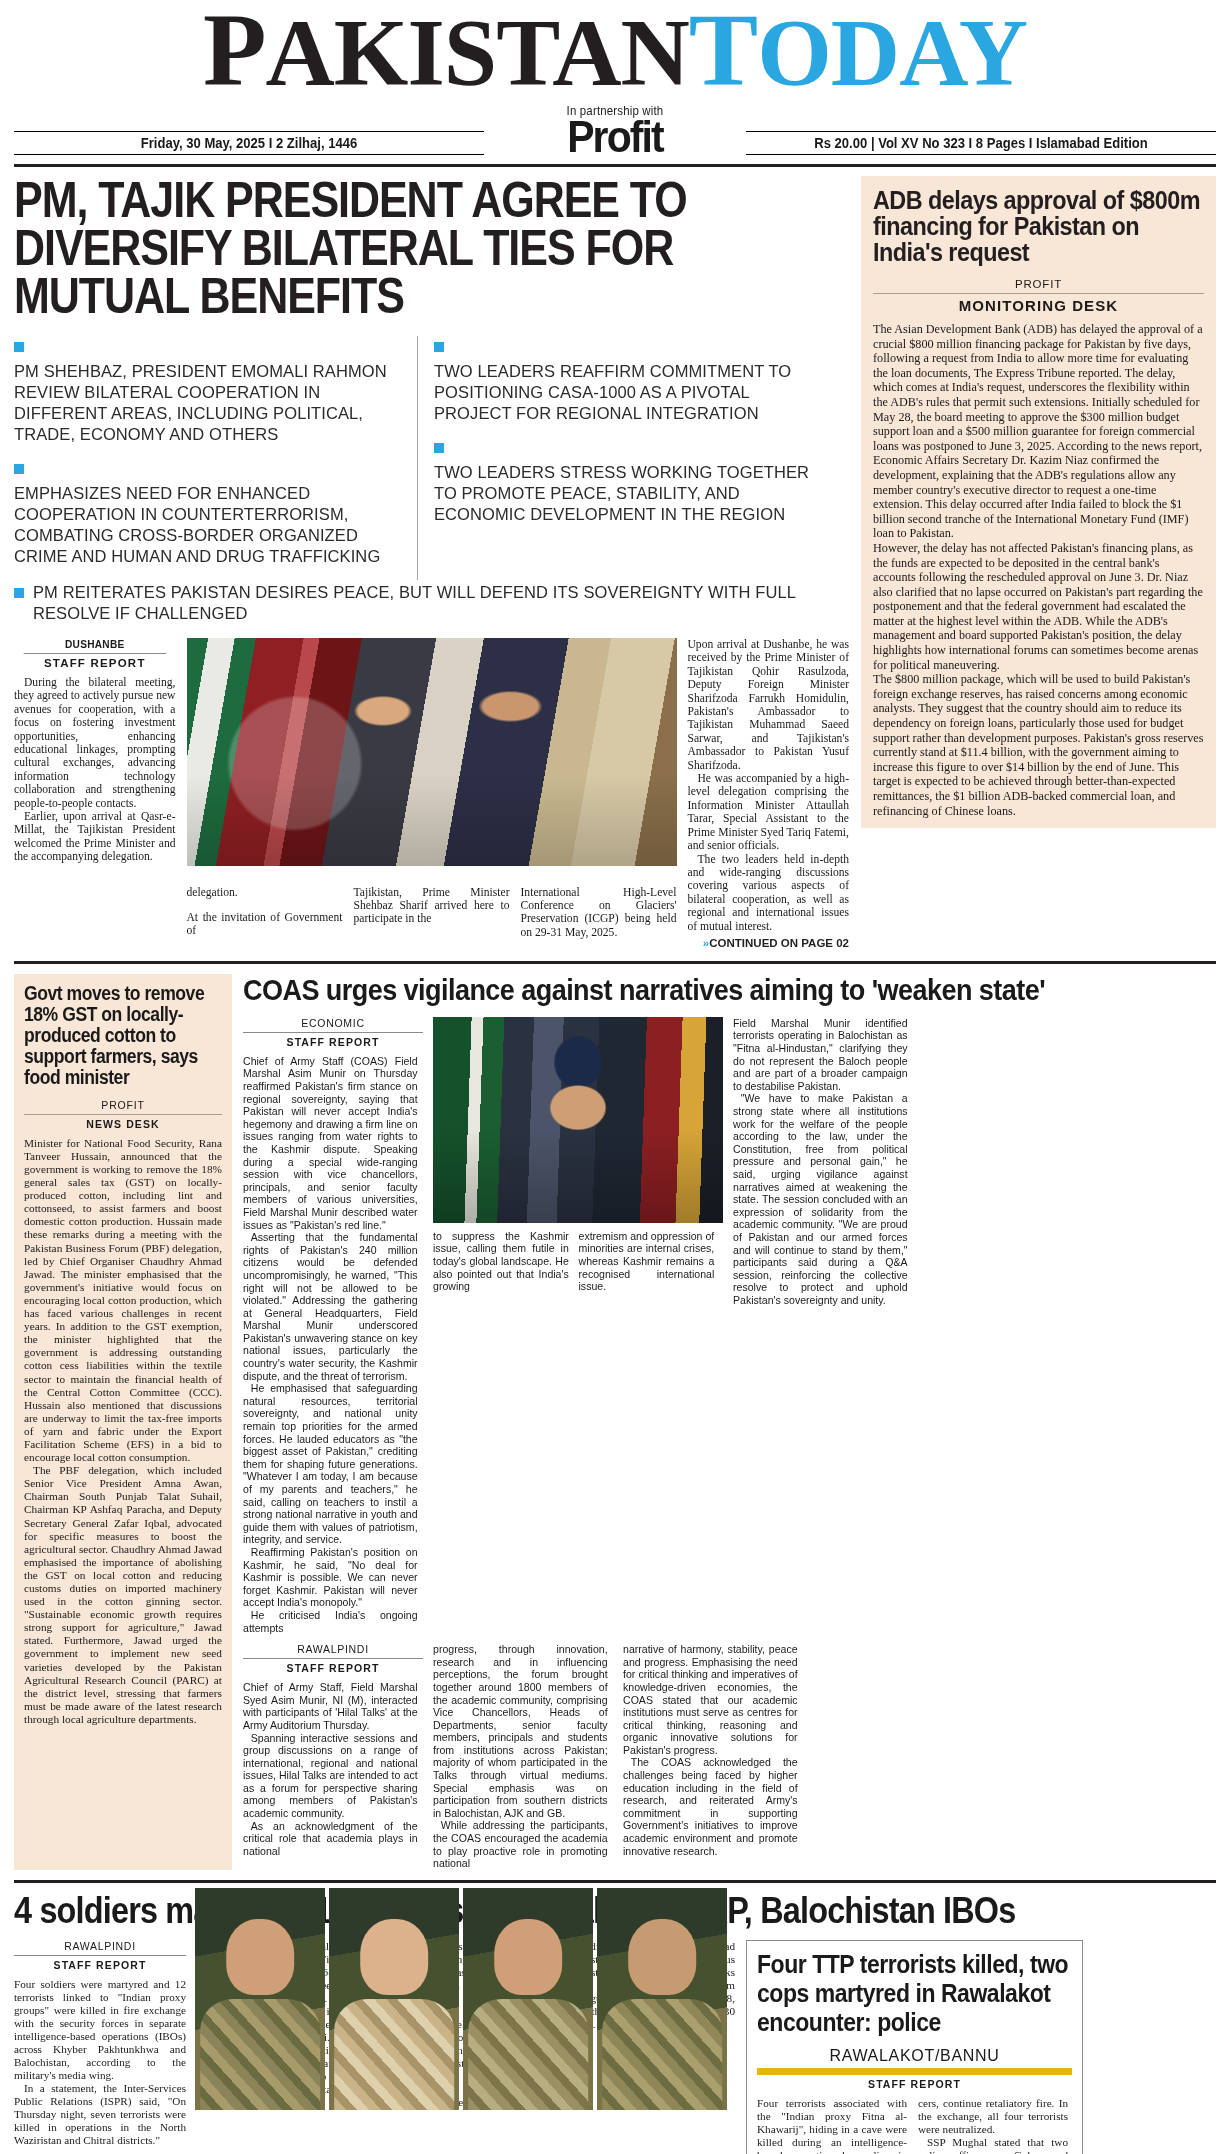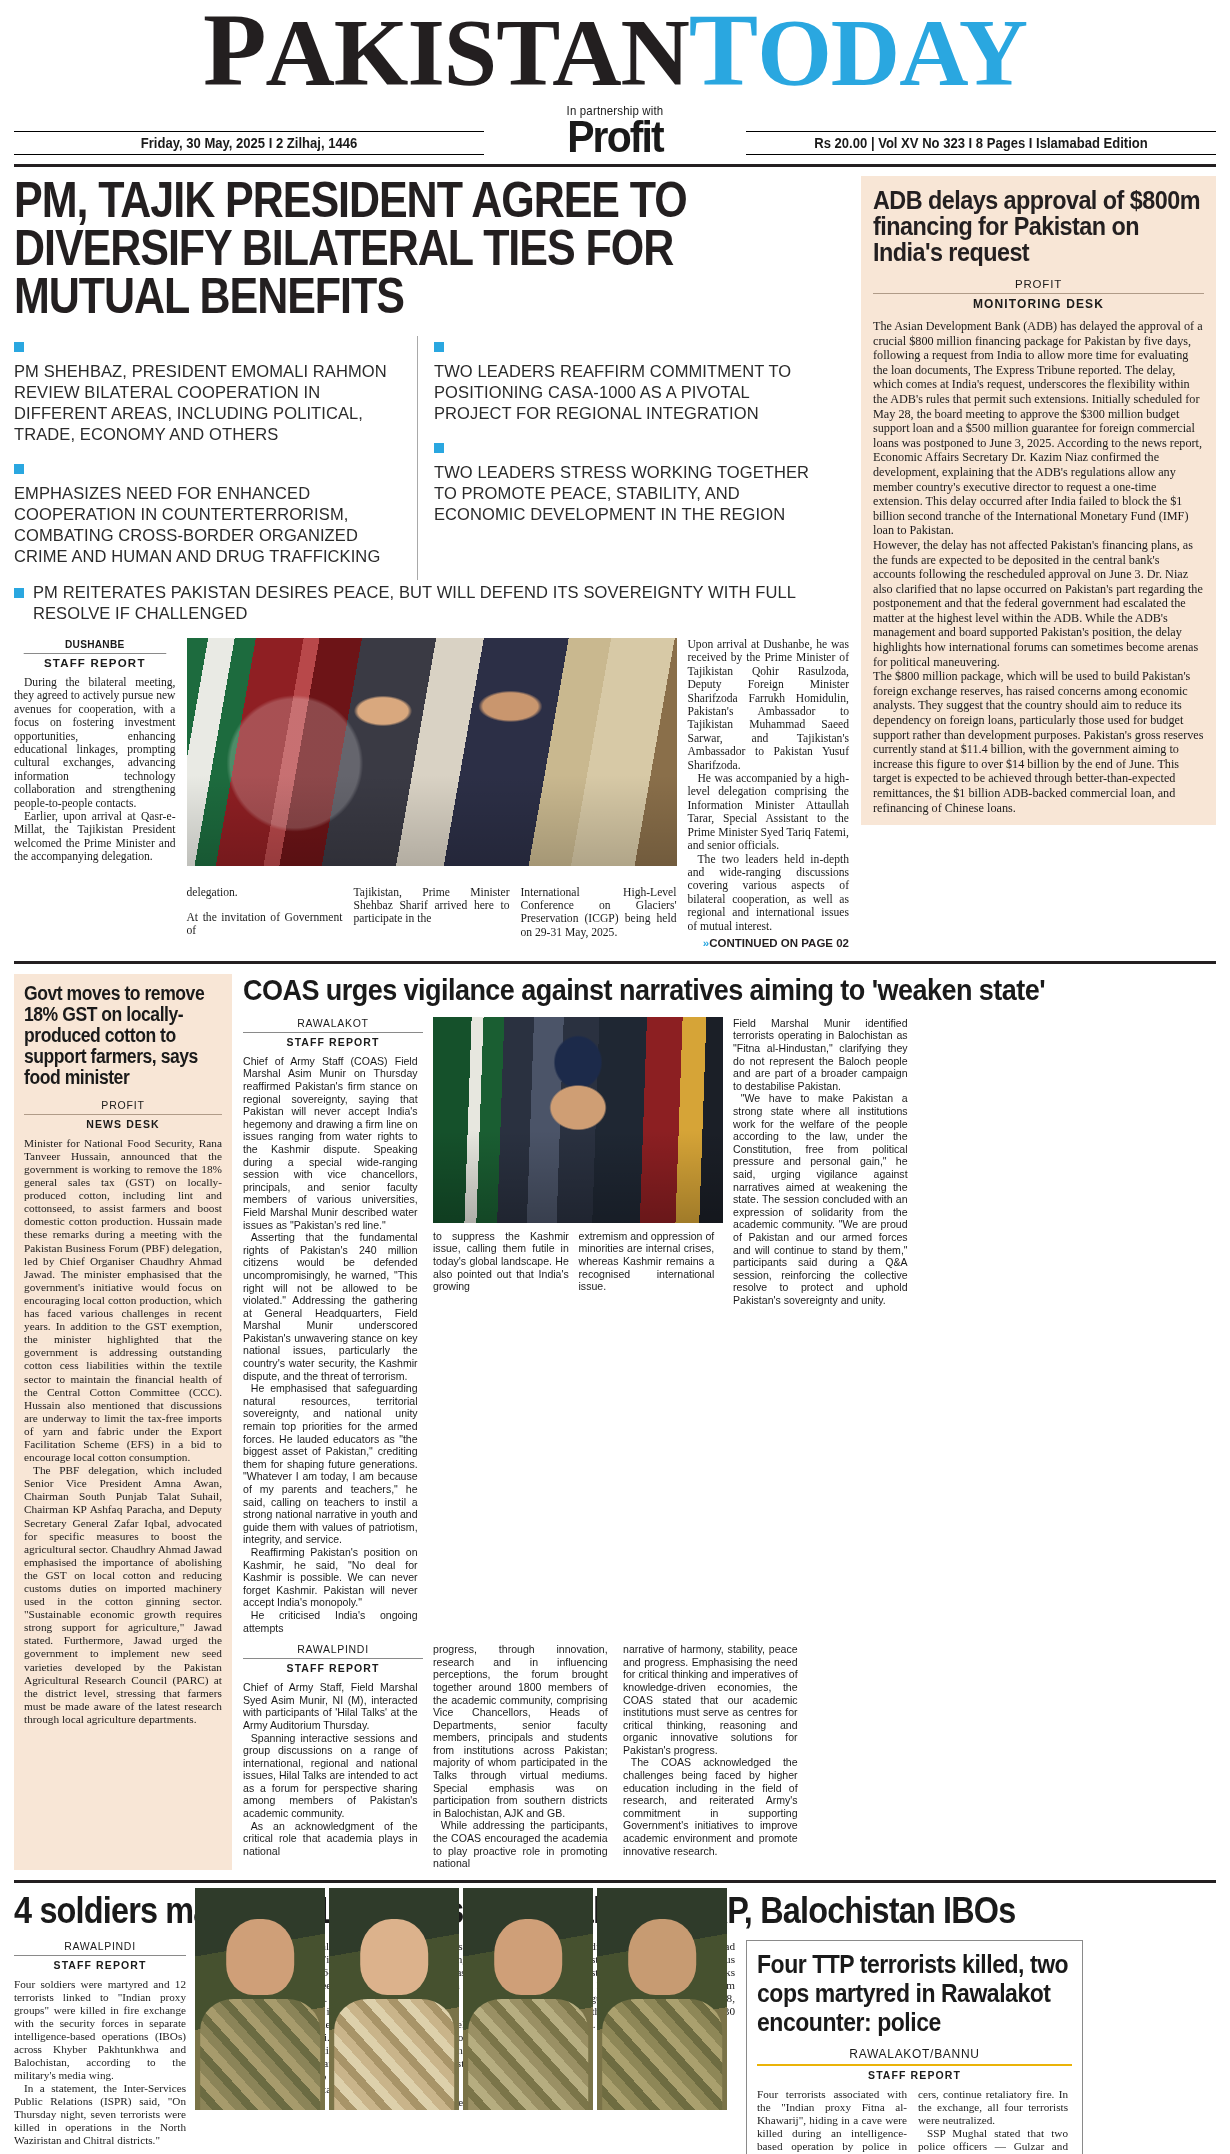--- a/index.html
+++ b/index.html
@@ -150,21 +150,21 @@
     transform-origin:left top; width:111%;
     color:#231f20;
   }
   .adb-byline-city {
     font-family:"Liberation Sans", sans-serif;
     font-size:11.5px; text-align:center; letter-spacing:.8px;
     margin-top:13px; border-bottom:1px solid #b09b88; padding-bottom:3px;
   }
   .adb-byline-desk {
     font-family:"Liberation Sans", sans-serif;
-    font-weight:700; font-size:12px; text-align:center;
+    font-weight:700; font-size:15px; text-align:center;
     letter-spacing:1.1px; padding-top:3px; margin-bottom:8px;
   }
   .adb-body { font-size:12.2px; line-height:14.6px; text-align:left; }
   .adb-body p { margin:0; }
 
   
   .sec2 { display:flex; gap:11px; margin-top:10px; border-top:3px solid #231f20; padding-top:10px; }
   .gstbox { width:218px; background:#f8e6d6; padding:9px 10px; }
   .gst-head {
     font-family:"Liberation Sans", sans-serif;
@@ -248,23 +248,23 @@
   .s3c { width:172px; }
   .s3c .bodytext { font-size:11.2px; line-height:13px; }
   .s3-rightbox { width:337px; border:1px solid #8a8a8a; padding:9px 10px; }
   .ttp-head {
     font-family:"Liberation Sans", sans-serif;
     font-weight:700; font-size:25px; line-height:29px;
     letter-spacing:-.5px; transform:scaleX(.92);
     transform-origin:left top; width:109%;
   }
   .ttp-city {
-    font-family:"Liberation Sans", sans-serif; font-size:12px;
+    font-family:"Liberation Sans", sans-serif; font-size:16px;
     text-align:center; letter-spacing:.7px; margin-top:10px;
-    border-bottom:2px solid #eab308; padding-bottom:3px;
+    border-bottom:7px solid #eab308; padding-bottom:3px;
   }
   .ttp-desk {
     font-family:"Liberation Sans", sans-serif; font-weight:700;
     font-size:10.5px; text-align:center; letter-spacing:1.1px;
     padding-top:3px; margin-bottom:7px;
   }
   .ttp-cols { display:flex; gap:11px; }
   .ttp-cols .t { width:150px; font-size:11.2px; line-height:13px; text-align:justify; hyphens:auto; }
   .ttp-cols .t p { margin:0; text-indent:9px; }
   .ttp-cols .t p.first { text-indent:0; }
@@ -412,21 +412,21 @@
         <p class="first">Minister for National Food Security, Rana Tanveer Hussain, announced that the government is working to remove the 18% general sales tax (GST) on locally-produced cotton, including lint and cottonseed, to assist farmers and boost domestic cotton production. Hussain made these remarks during a meeting with the Pakistan Business Forum (PBF) delegation, led by Chief Organiser Chaudhry Ahmad Jawad. The minister emphasised that the government's initiative would focus on encouraging local cotton production, which has faced various challenges in recent years. In addition to the GST exemption, the minister highlighted that the government is addressing outstanding cotton cess liabilities within the textile sector to maintain the financial health of the Central Cotton Committee (CCC). Hussain also mentioned that discussions are underway to limit the tax-free imports of yarn and fabric under the Export Facilitation Scheme (EFS) in a bid to encourage local cotton consumption.</p>
         <p>The PBF delegation, which included Senior Vice President Amna Awan, Chairman South Punjab Talat Suhail, Chairman KP Ashfaq Paracha, and Deputy Secretary General Zafar Iqbal, advocated for specific measures to boost the agricultural sector. Chaudhry Ahmad Jawad emphasised the importance of abolishing the GST on local cotton and reducing customs duties on imported machinery used in the cotton ginning sector. "Sustainable economic growth requires strong support for agriculture," Jawad stated. Furthermore, Jawad urged the government to implement new seed varieties developed by the Pakistan Agricultural Research Council (PARC) at the district level, stressing that farmers must be made aware of the latest research through local agriculture departments.</p>
       </div>
     </div>
 
     <div class="coaswrap">
       <div class="coas-head">COAS urges vigilance against narratives aiming to 'weaken state'</div>
 
       <div class="coas-row">
         <div class="coas-c">
-          <div class="rwp-city">RAWALAKOT</div>
+          <div class="rwp-city">ECONOMIC</div>
           <div class="rwp-desk">STAFF REPORT</div>
           <div class="coas-textcols">
             <p class="first">Chief of Army Staff (COAS) Field Marshal Asim Munir on Thursday reaffirmed Pakistan's firm stance on regional sovereignty, saying that Pakistan will never accept India's hegemony and drawing a firm line on issues ranging from water rights to the Kashmir dispute. Speaking during a special wide-ranging session with vice chancellors, principals, and senior faculty members of various universities, Field Marshal Munir described water issues as "Pakistan's red line."</p>
             <p>Asserting that the fundamental rights of Pakistan's 240 million citizens would be defended uncompromisingly, he warned, "This right will not be allowed to be violated." Addressing the gathering at General Headquarters, Field Marshal Munir underscored Pakistan's unwavering stance on key national issues, particularly the country's water security, the Kashmir dispute, and the threat of terrorism.</p>
             <p>He emphasised that safeguarding natural resources, territorial sovereignty, and national unity remain top priorities for the armed forces. He lauded educators as "the biggest asset of Pakistan," crediting them for shaping future generations. "Whatever I am today, I am because of my parents and teachers," he said, calling on teachers to instil a strong national narrative in youth and guide them with values of patriotism, integrity, and service.</p>
             <p>Reaffirming Pakistan's position on Kashmir, he said, "No deal for Kashmir is possible. We can never forget Kashmir. Pakistan will never accept India's monopoly."</p>
             <p>He criticised India's ongoing attempts</p>
           </div>
         </div>
 

